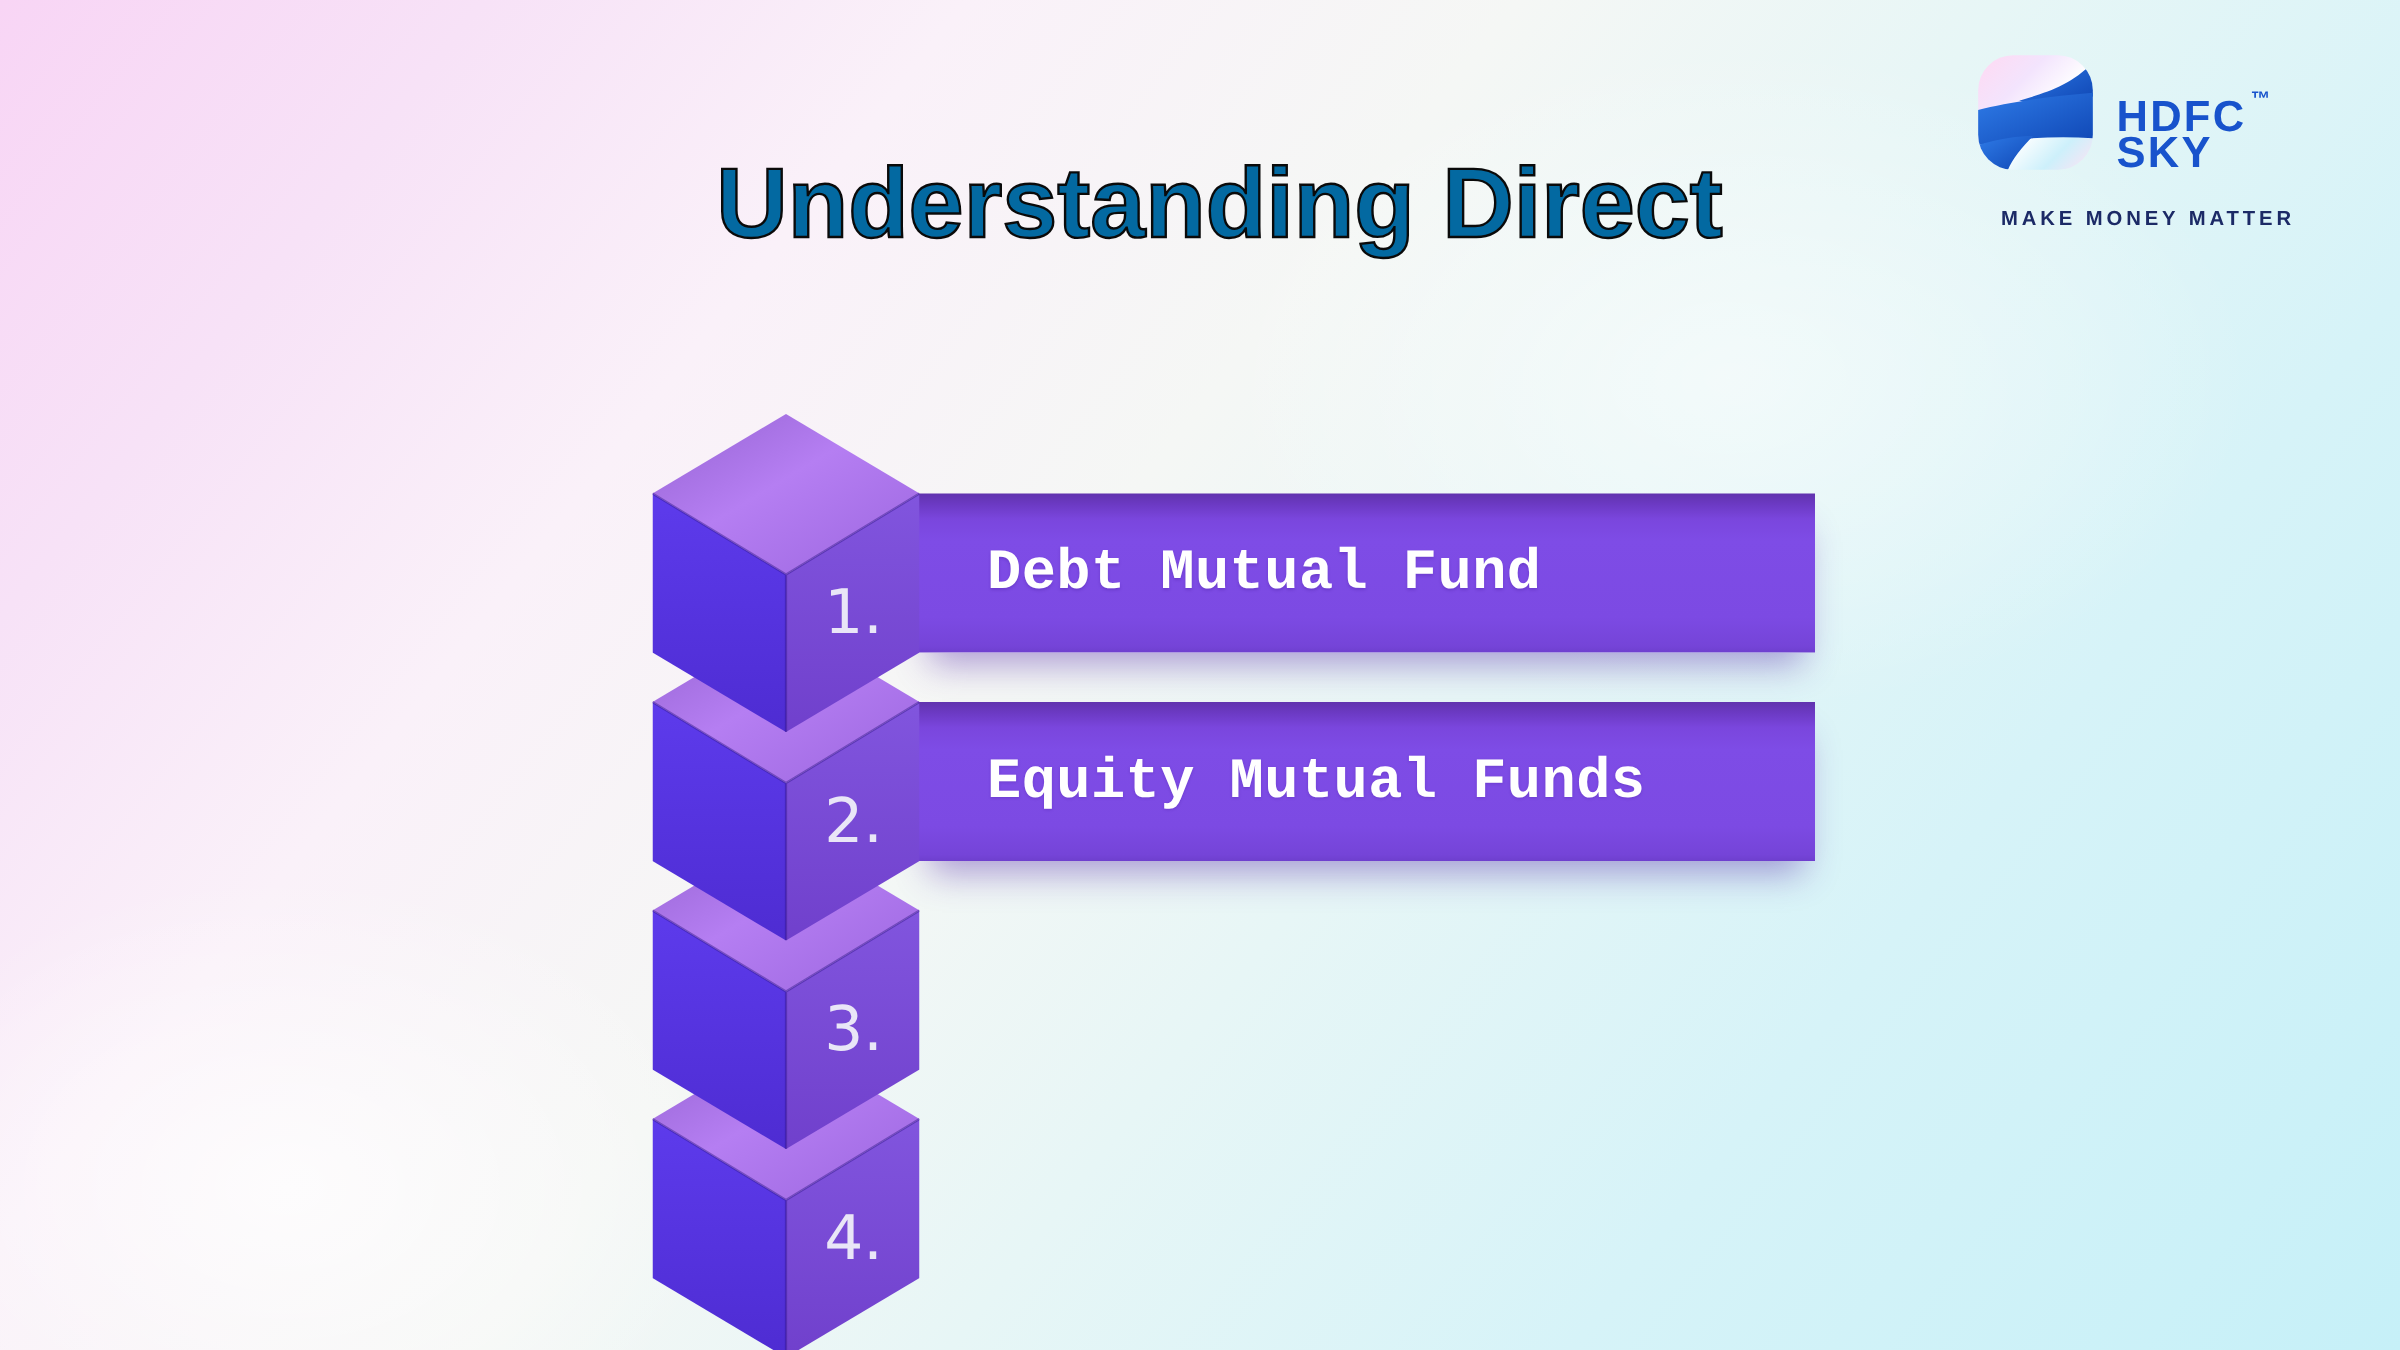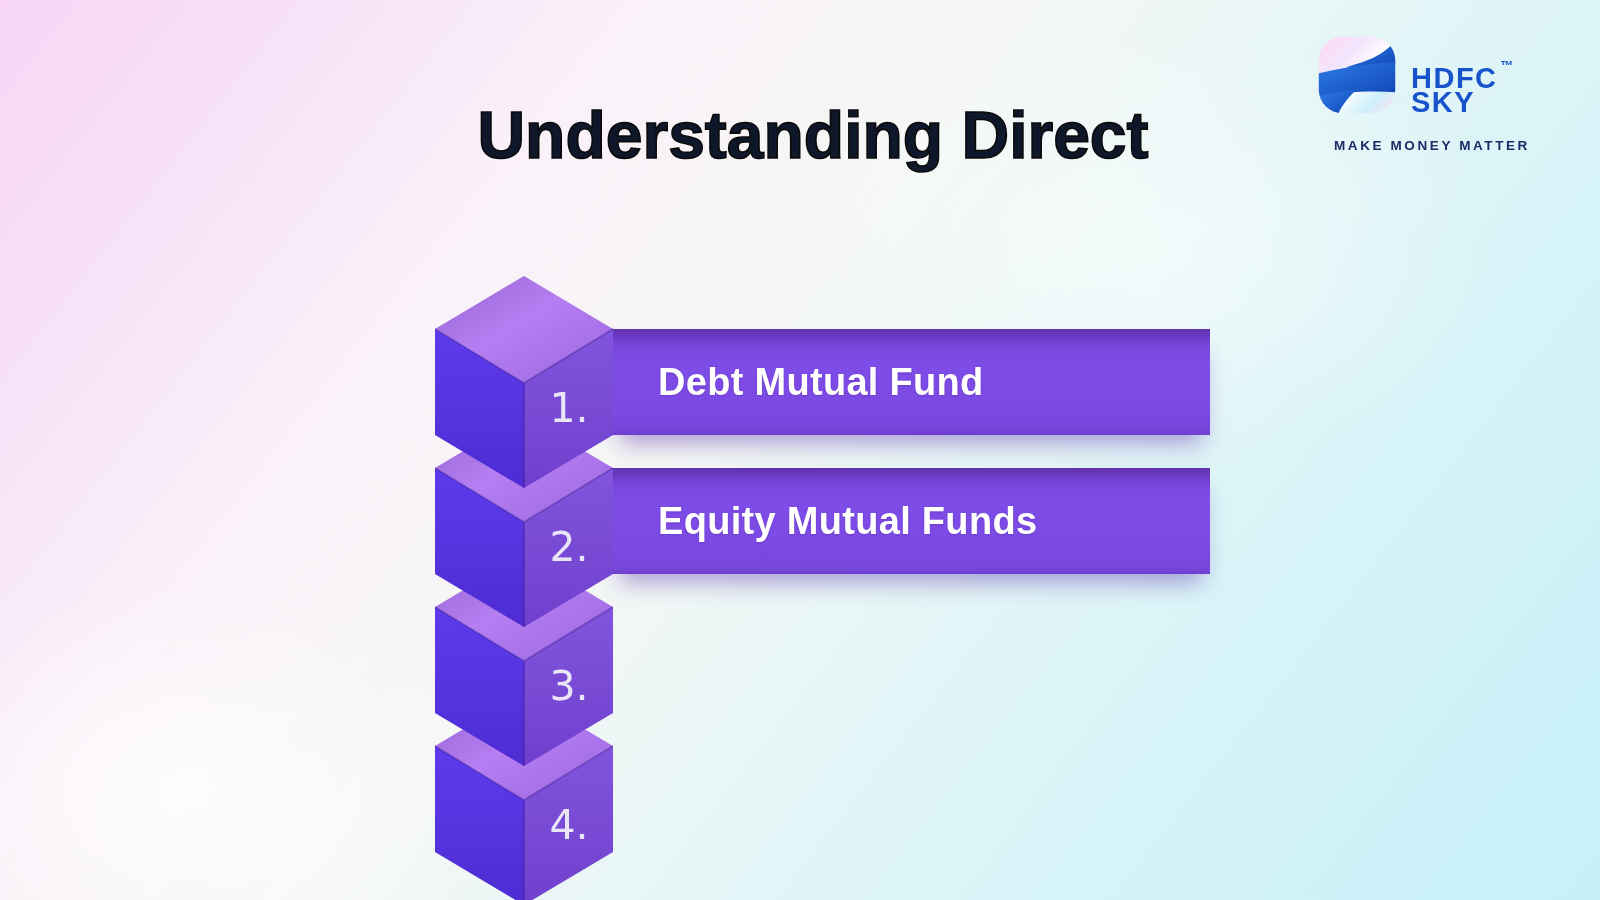--- a/index.html
+++ b/index.html
@@ -16,21 +16,21 @@
         #e7f6f6 58%, #d6f3f8 76%, #c6f0f8 100%);
   }
 
   
   .title {
     position:absolute; left:253px; top:100px; width:1120px;
     text-align:center;
     font-weight:bold;
     font-size:66px;
     line-height:1.09;
-    color:#0f172a;
+    color:#0369a1;
     -webkit-text-stroke:1.6px #0a0a0a;
     letter-spacing:0px;
   }
 
   
   .logo { position:absolute; left:1316px; top:36px; width:232px; }
   .logo-row { display:flex; align-items:flex-end; gap:13px; }
   .logo-icon { width:82px; height:78px; display:block; }
   .brand { position:relative; color:#1853cc; font-weight:bold;
            font-size:29px; line-height:24px; letter-spacing:1.5px; }
@@ -57,20 +57,21 @@
       #6133ae 0%, #6c3ac4 7%, #7a46dd 16%, #7e4ce6 30%,
       #7c4ae3 78%, #7544d8 96%, #6e3fce 100%);
     box-shadow:0 16px 22px -8px rgba(86,44,170,.45);
     display:flex; align-items:center;
   }
   .bar-label {
     padding-left:46px;
     color:#ffffff; font-weight:bold; font-size:38px; letter-spacing:.3px;
     text-shadow:0 1px 2px rgba(60,20,140,.25);
     white-space:nowrap;
+    font-family:Liberation Mono, monospace;
   }
   .cube-number {
     font-family:"DejaVu Sans", sans-serif;
     font-weight:500; font-size:41px;
     fill:#e9e6f7;
   }
 </style>
 </head>
 <body>
 

